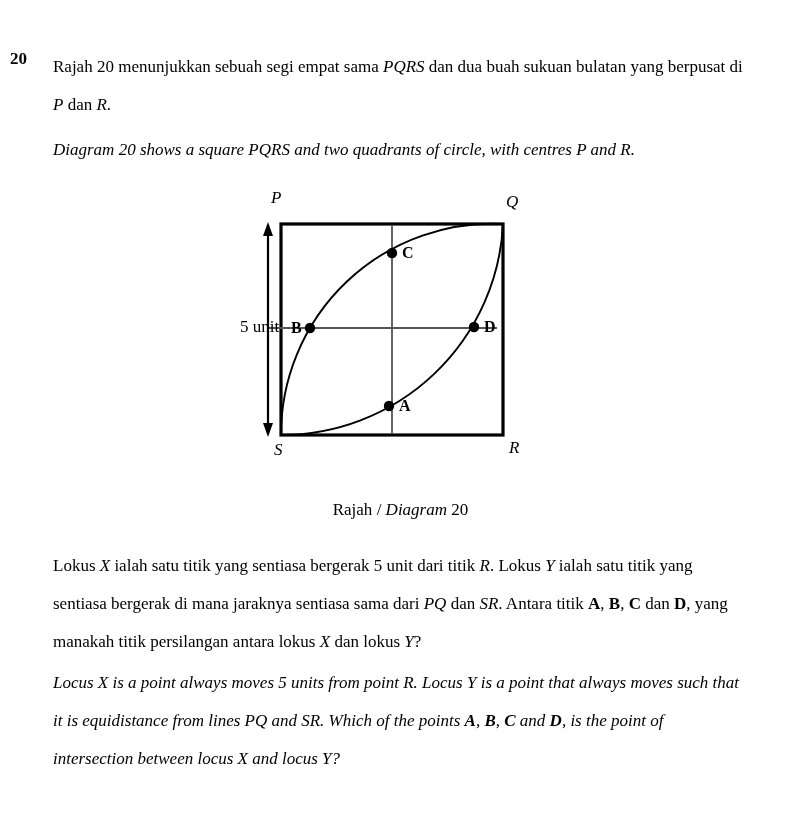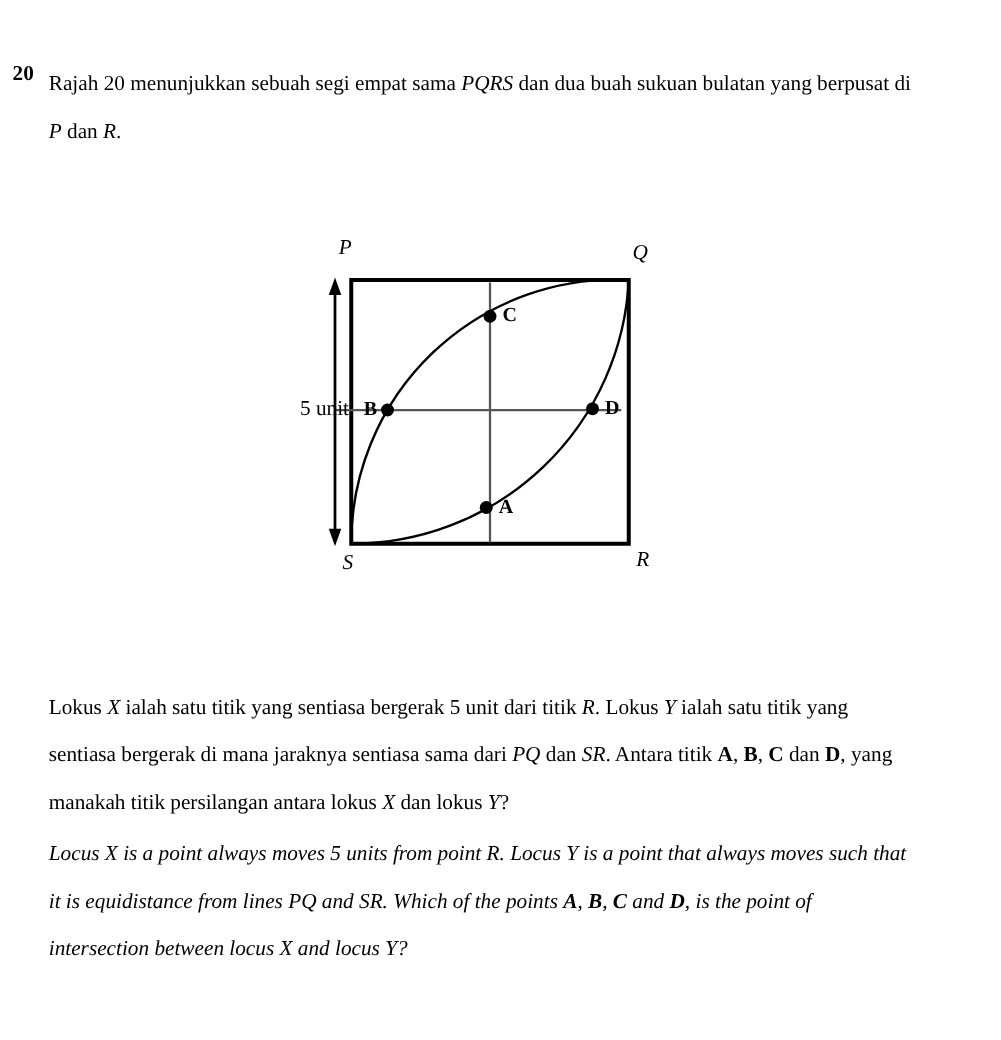--- a/index.html
+++ b/index.html
@@ -28,21 +28,21 @@
     width: 34px;
     text-align: left;
     font-weight: bold;
     font-size: 17px;
     line-height: 1;
   }
 
   
   .para {
     position: absolute;
-    left: 39px;
+    left: 53px;
     width: 690px;
     font-size: 17px;
     line-height: 38px;
     text-align: left;
     font-family: Liberation Serif, serif;
   }
   .para.malay  { font-style: normal; }
   .para.eng    { font-style: italic; }
 
   .p-stem   { top: 48px; }
@@ -76,20 +76,21 @@
 </style>
 </head>
 <body>
 
 <div class="page">
 
   <div class="qnum">20</div>
 
   <div class="para malay p-stem"><span>Rajah 20 menunjukkan sebuah segi empat sama </span><i class="v">PQRS</i><span> dan dua buah sukuan bulatan yang berpusat di </span><i class="v">P</i><span> dan </span><i class="v">R</i><span>.</span></div>
 
+  <div class="para eng p-eng1"><span>Diagram 20</span><span> shows a square PQRS and two quadrants of circle, with centres P and R.</span></div>
 
   <div class="figure">
     <svg width="801" height="290" viewBox="0 0 801 290" xmlns="http://www.w3.org/2000/svg">
 
       <rect x="281" y="44" width="222" height="211" fill="none" stroke="#000000" stroke-width="3.2"></rect>
 
       <line x1="268" y1="148" x2="497" y2="148" stroke="#555555" stroke-width="1.8"></line>
 
       <line x1="392" y1="46" x2="392" y2="254" stroke="#555555" stroke-width="1.8"></line>
 
@@ -115,18 +116,19 @@
     <div style="position:absolute;left:274px;top:260px;font-size:17px;font-style:italic;">S</div>
 
     <div style="position:absolute;left:399px;top:217px;font-size:16px;font-weight:bold;">A</div>
     <div style="position:absolute;left:291px;top:139px;font-size:16px;font-weight:bold;">B</div>
     <div style="position:absolute;left:402px;top:64px;font-size:16px;font-weight:bold;">C</div>
     <div style="position:absolute;left:484px;top:138px;font-size:16px;font-weight:bold;">D</div>
 
     <div style="position:absolute;left:200px;top:137px;font-size:17px;white-space:nowrap;margin-left:40px;">5 unit</div>
   </div>
 
+  <div class="caption"><span>Rajah</span><span> / </span><span class="it">Diagram</span><span>&nbsp;</span><span>20</span></div>
 
   <div class="para malay p-locus-my"><span>Lokus </span><i class="v">X</i><span> ialah satu titik yang sentiasa bergerak 5 unit dari titik </span><i class="v">R</i><span>. Lokus </span><i class="v">Y</i><span> ialah satu titik yang sentiasa bergerak di mana jaraknya sentiasa sama dari </span><i class="v">PQ</i><span> dan </span><i class="v">SR</i><span>. Antara titik </span><b class="v">A</b><span>, </span><b class="v">B</b><span>, </span><b class="v">C</b><span> dan </span><b class="v">D</b><span>, yang manakah titik persilangan antara lokus </span><i class="v">X</i><span> dan lokus </span><i class="v">Y</i><span>?</span></div>
 
   <div class="para eng p-locus-en"><span>Locus X is a point always moves 5 units from point R. Locus Y is a point that always moves such that it is equidistance from lines PQ and SR. Which of the points </span><b class="v">A</b><span>, </span><b class="v">B</b><span>, </span><b class="v">C</b><span> and </span><b class="v">D</b><span>, is the point of intersection between locus X and locus Y?</span></div>
 
 </div>
 
 </body></html>

